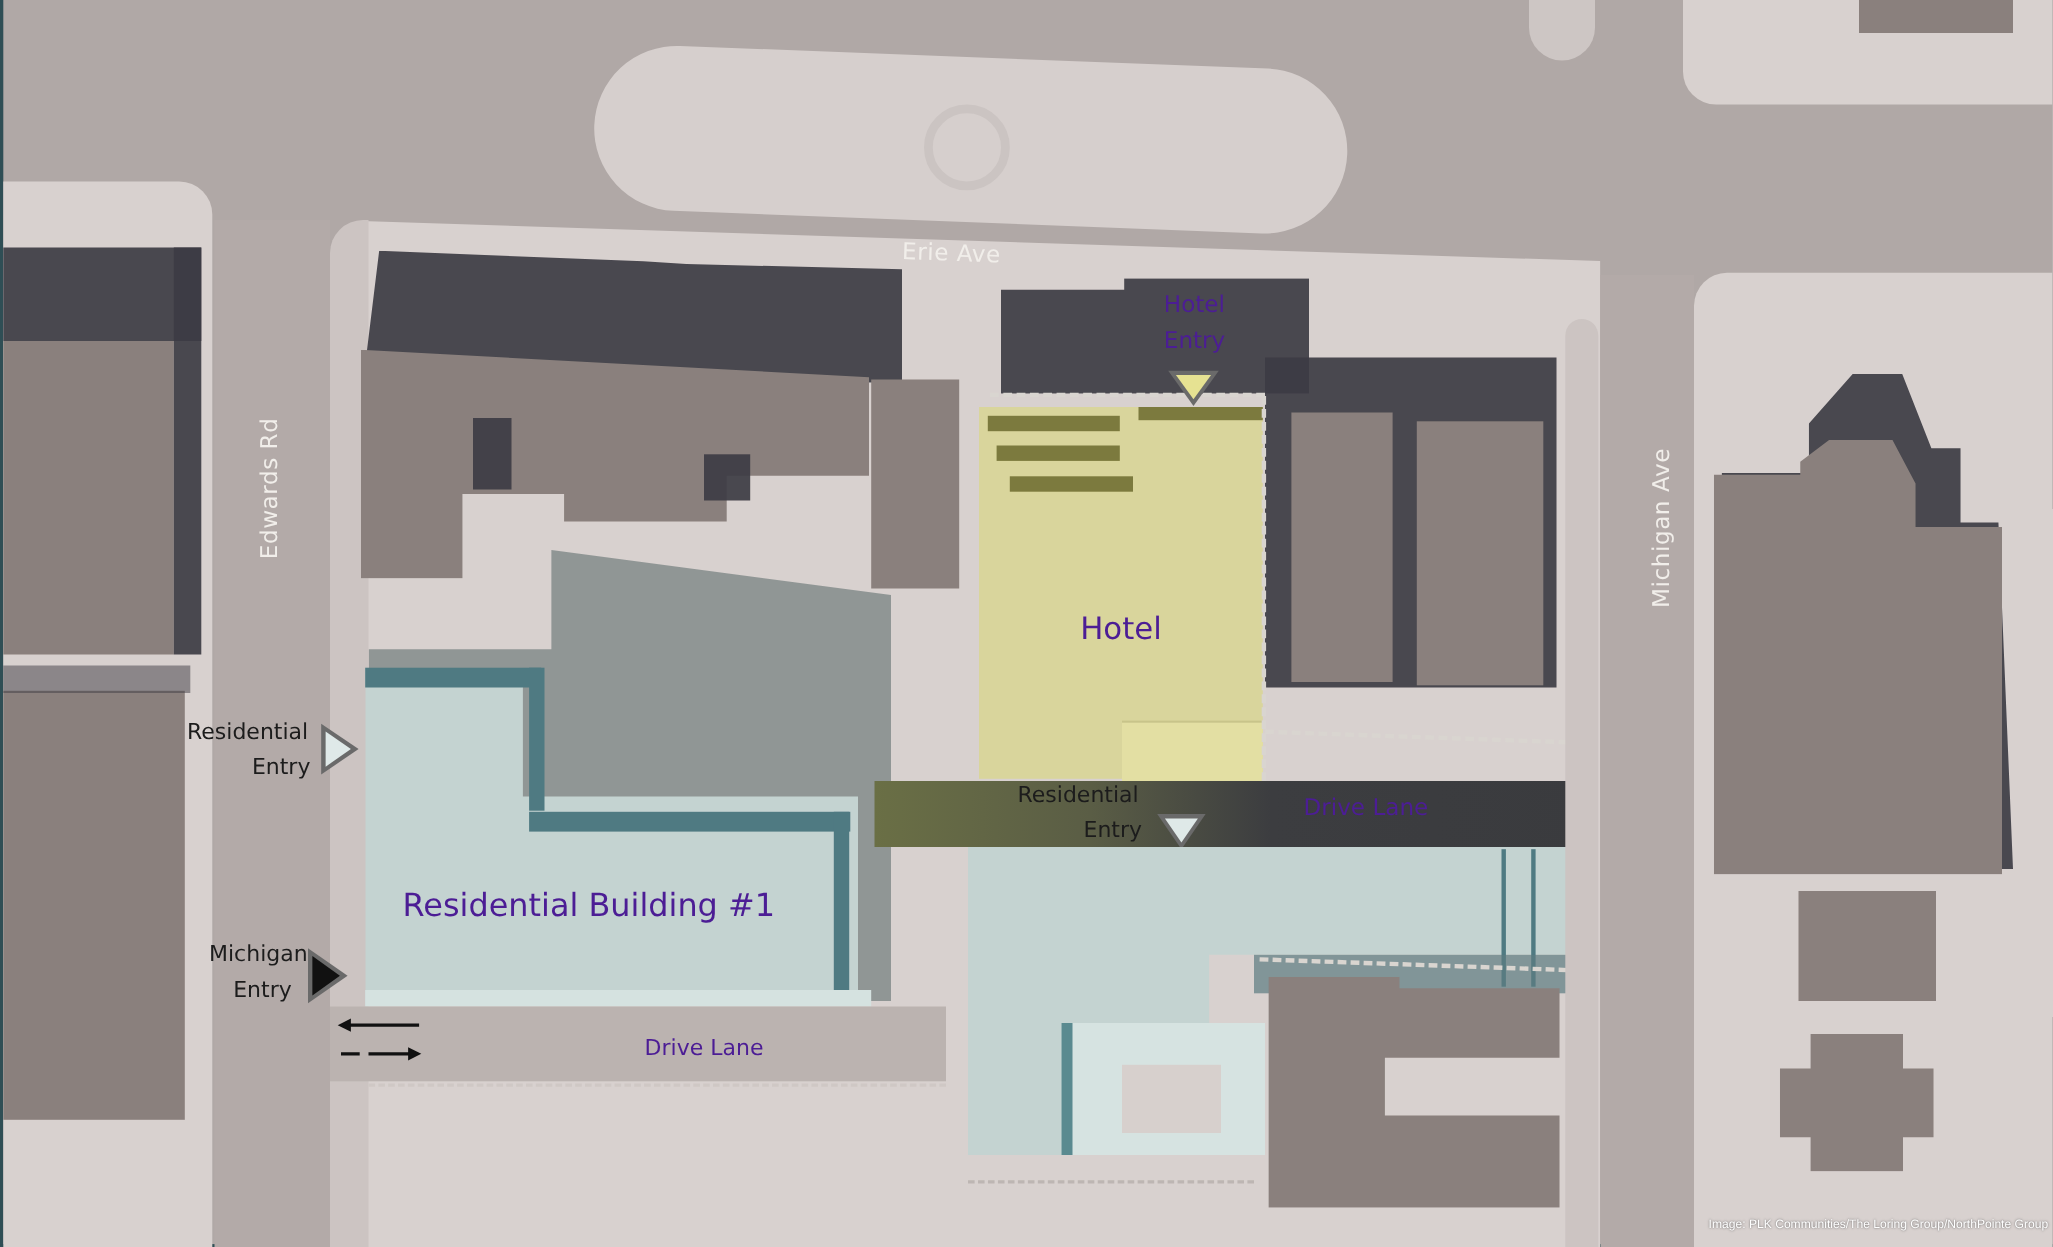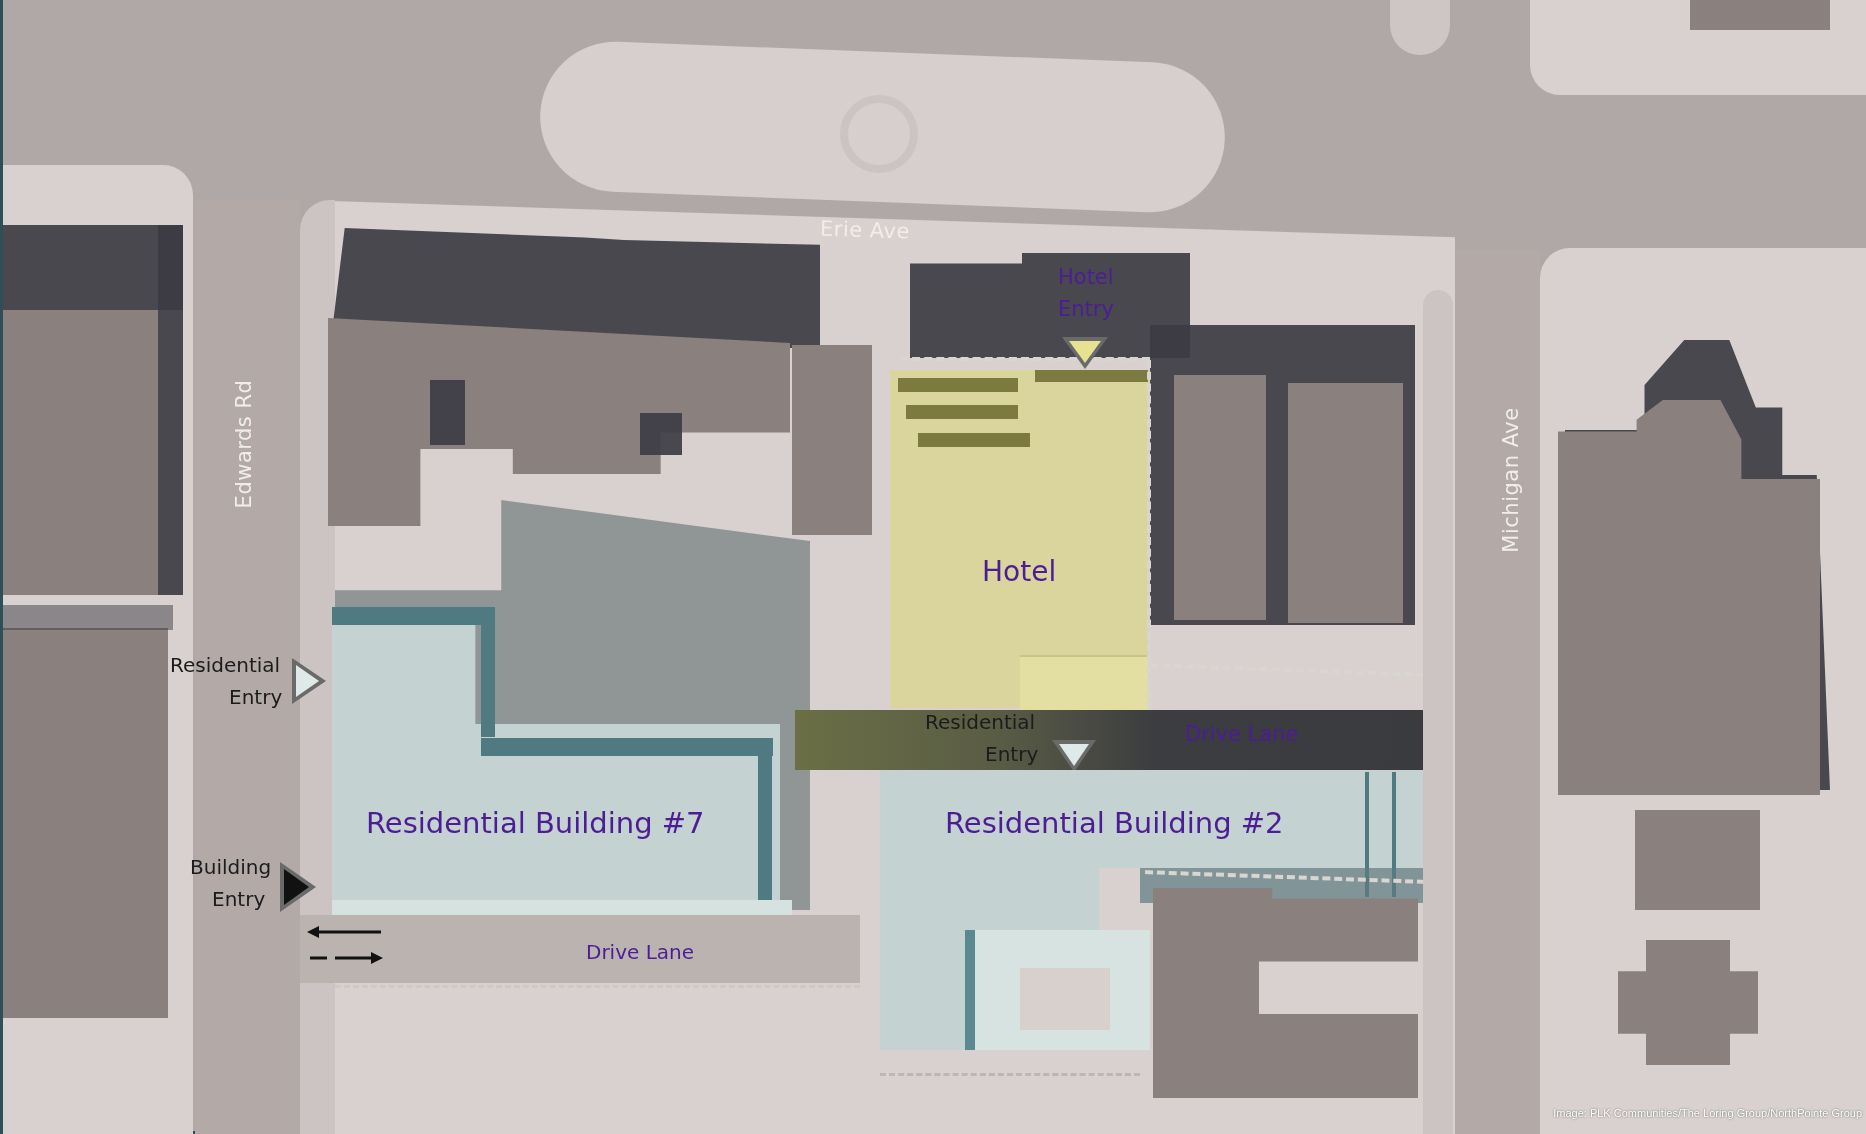--- a/index.html
+++ b/index.html
@@ -85,30 +85,30 @@
     <polygon points="2,2 46,2 24,34" fill="#6a6a6a"></polygon>
     <polygon points="9,6 39,6 24,28" fill="#dfe9e8"></polygon>
   </svg>
 
   <div class="abs" style="left:332px;top:607px;width:448px;height:308px;background:#c4d3d1;clip-path:polygon(0 0,32% 0,32% 38%,100% 38%,100% 100%,0 100%);"></div>
   <div class="abs" style="left:332px;top:607px;width:160px;height:18px;background:#4f7a82;"></div>
   <div class="abs" style="left:481px;top:607px;width:14px;height:130px;background:#4f7a82;"></div>
   <div class="abs" style="left:481px;top:738px;width:292px;height:18px;background:#4f7a82;"></div>
   <div class="abs" style="left:758px;top:738px;width:14px;height:170px;background:#4f7a82;"></div>
   <div class="abs" style="left:332px;top:900px;width:460px;height:15px;background:#d5e2e0;"></div>
-  <div class="label white" style="left:366px;top:806px;font-size:29px;">Residential Building #7</div>
+  <div class="label white" style="left:366px;top:806px;font-size:29px;">Residential Building #1</div>
 
   <div class="label dark" style="left:170px;top:653px;font-size:20px;">Residential</div>
   <div class="label dark" style="left:229px;top:685px;font-size:20px;">Entry</div>
   <svg class="abs" style="left:290px;top:656px;" width="38" height="50" viewBox="0 0 38 50">
     <polygon points="2,2 36,25 2,48" fill="#6a6a6a"></polygon>
     <polygon points="6,9 29,25 6,41" fill="#dfe9e8"></polygon>
   </svg>
 
-  <div class="label dark" style="left:190px;top:855px;font-size:20px;">Building</div>
+  <div class="label dark" style="left:190px;top:855px;font-size:20px;">Michigan</div>
   <div class="label dark" style="left:212px;top:887px;font-size:20px;">Entry</div>
   <svg class="abs" style="left:278px;top:860px;" width="40" height="54" viewBox="0 0 40 54">
     <polygon points="2,2 38,27 2,52" fill="#6a6a6a"></polygon>
     <polygon points="6,9 31,27 6,45" fill="#111111"></polygon>
   </svg>
 
   <div class="abs" style="left:300px;top:915px;width:560px;height:68px;background:#bbb3b0;"></div>
   <div class="label white" style="left:586px;top:940px;font-size:20px;">Drive Lane</div>
   <div class="dashline" style="left:335px;top:985px;width:525px;border-top:3px dashed #cfc8c5;"></div>
 
@@ -119,21 +119,20 @@
     <line x1="30" y1="36" x2="68" y2="36" stroke="#111" stroke-width="3"></line>
     <polygon points="78,36 66,30 66,42" fill="#111"></polygon>
   </svg>
 
   <div class="abs" style="left:880px;top:770px;width:548px;height:280px;background:#c4d3d1;clip-path:polygon(0 0,100% 0,100% 35%,40% 35%,40% 100%,0 100%);"></div>
   <div class="abs" style="left:1365px;top:772px;width:4px;height:125px;background:#4f7a82;"></div>
   <div class="abs" style="left:1392px;top:772px;width:4px;height:125px;background:#4f7a82;"></div>
   <div class="abs" style="left:1140px;top:868px;width:290px;height:35px;background:#5c7c80;opacity:0.7;"></div>
   <div class="abs" style="left:965px;top:930px;width:175px;height:120px;background:#d6e3e1;border-left:10px solid #5a8a90;"></div>
   <div class="abs" style="left:1020px;top:968px;width:90px;height:62px;background:#d7d0cd;"></div>
-  <div class="label white" style="left:945px;top:806px;font-size:29px;">Residential Building #2</div>
   <div class="dashline" style="left:880px;top:1073px;width:260px;border-top:3px dashed #bdb6b3;"></div>
   <div class="dashline" style="left:1145px;top:875px;width:280px;transform:rotate(2deg);"></div>
 
   <div class="bldg" style="left:1153px;top:888px;width:265px;height:210px;clip-path:polygon(0 0,45% 0,45% 5%,100% 5%,100% 35%,40% 35%,40% 60%,100% 60%,100% 100%,0 100%);"></div>
 
   <div class="abs" style="left:1455px;top:250px;width:85px;height:884px;background:#b3aaa8;"></div>
   <div class="abs" style="left:1423px;top:290px;width:30px;height:844px;background:#ccc4c2;border-radius:15px 15px 0 0;"></div>
 
   <div class="block" style="left:1540px;top:248px;width:326px;height:886px;border-radius:30px 0 0 0;"></div>
   <div class="shadow" style="left:1565px;top:340px;width:265px;height:450px;clip-path:polygon(30% 10%,45% 0,62% 0,72% 15%,82% 15%,82% 30%,95% 30%,100% 100%,0 100%,0 20%,30% 20%);"></div>

